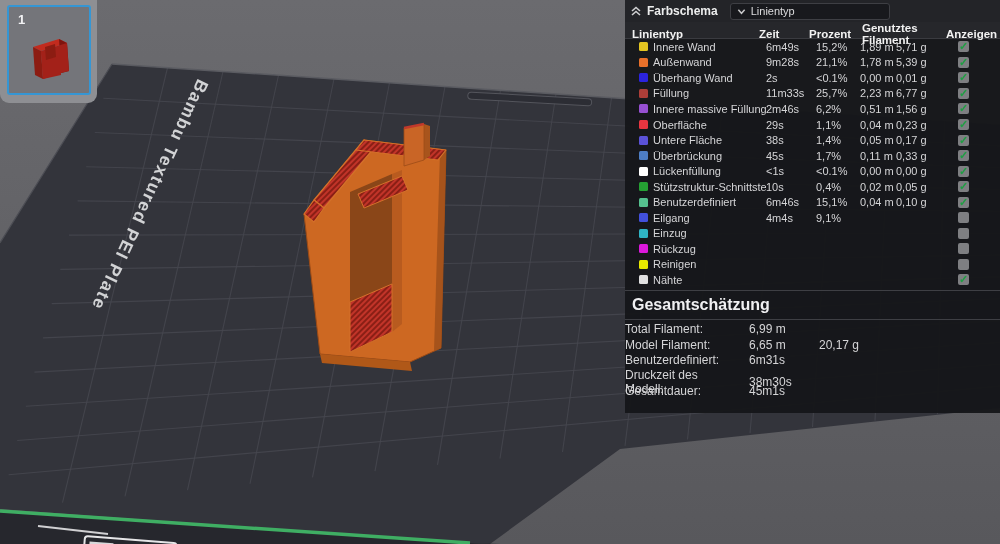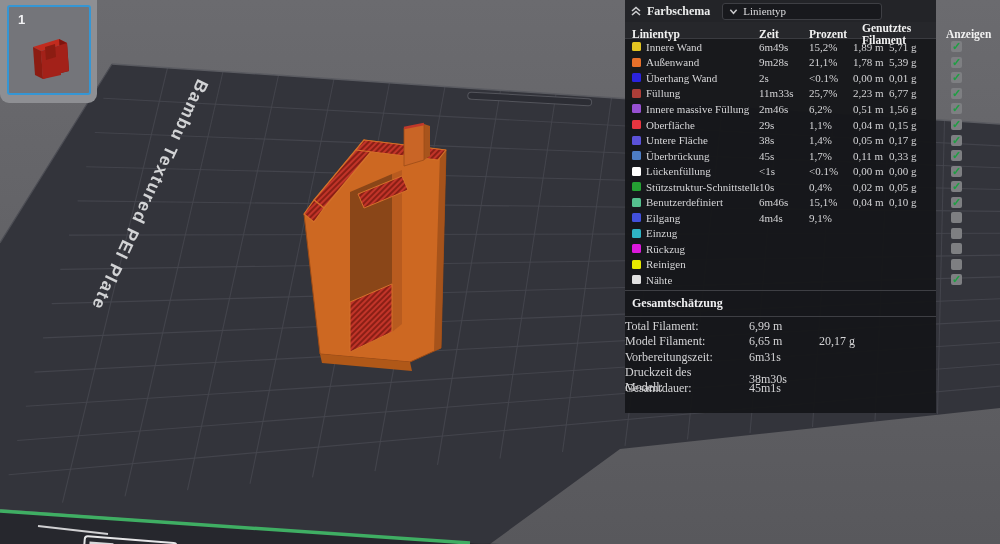--- a/index.html
+++ b/index.html
@@ -9,43 +9,43 @@
   
   #scene{position:absolute;left:0;top:0;}
   
   .thumb-panel{position:absolute;left:0;top:0;width:97px;height:103px;
      background:#8e8f93;border-radius:0 0 9px 9px;}
   .thumb{position:absolute;left:7px;top:5px;width:80px;height:86px;
      background:#74757a;border:2px solid #3596d4;border-radius:3px;}
   .thumb-num{position:absolute;left:9px;top:5px;color:#f2f2f4;font-size:13px;font-weight:700;}
   .thumb svg{position:absolute;left:10px;top:10px;}
   
-  .panel{position:absolute;left:625px;top:0;width:311px;height:413px;
-     background:rgba(22,23,26,.97);color:#d5d5d7;font-size:11px;font-family:Liberation Serif, serif;}
+  .panel{position:absolute;left:625px;top:0;width:375px;height:413px;
+     background:rgba(22,23,26,.97);color:#d5d5d7;font-size:11px;}
   .panel-head{height:22px;background:#232428;display:flex;align-items:center;}
   .collapse{width:22px;display:flex;justify-content:center;cursor:pointer;}
   .ptitle{font-weight:700;font-size:12px;color:#eceded;margin-right:12px;}
   .dd{display:flex;align-items:center;gap:5px;width:146px;height:15px;
      background:#18191d;border:1px solid #3e3f44;border-radius:3px;
      padding:0 6px;color:#dcdcde;font-size:11px;cursor:pointer;}
   .cols{height:16px;background:#26272b;display:grid;
      grid-template-columns:127px 50px 53px 84px 1fr;align-items:center;
      padding-left:7px;font-weight:700;font-size:11.5px;color:#f2f2f2;
      border-bottom:1px solid #3a3b40;}
   .lt-row{display:grid;grid-template-columns:14px 113px 50px 44px 36px 50px 1fr;
-     align-items:center;height:15.55px;padding-left:7px;}
+     align-items:center;height:15.55px;padding-left:14px;}
   .chip{width:9px;height:9px;border-radius:1.5px;display:inline-block;}
   .lbl{white-space:nowrap;overflow:hidden;}
   .cbwrap{display:flex;}
   .cb{width:11px;height:11px;background:#7e7f82;border-radius:2px;margin-left:12px;
      display:flex;align-items:center;justify-content:center;cursor:pointer;}
   .tick{color:#1f9e43;font-size:11px;font-weight:700;line-height:1;}
   .tick::before{content:"✓";}
   .sep{height:1px;background:#3e3f44;margin:2px 0;}
-  .sum-title{font-weight:700;font-size:12px;color:#f0f0f2;padding:3px 10px 3px 7px;}
+  .sum-title{font-weight:700;font-size:16px;color:#f0f0f2;padding:3px 10px 3px 7px;}
   .sum-row{display:grid;grid-template-columns:96px 42px auto;align-items:center;
      height:15.4px;padding-left:0;font-size:12px;gap:28px;}
 </style>
 </head>
 <body>
 
 <div class="stage">
 
   <div id="scene">
     <svg width="1000" height="544" viewBox="0 0 1000 544">
@@ -245,21 +245,21 @@
               <span class="tick"></span>
             </span>
           </span>
         </div>
         <div class="lt-row">
           <span class="chip" style="background: rgb(232, 53, 64);"></span>
           <span class="lbl">Oberfläche</span>
           <span>29s</span>
           <span>1,1%</span>
           <span>0,04 m</span>
-          <span>0,15 g</span>
+          <span>0,23 g</span>
           <span class="cbwrap">
             <span class="cb">
               <span class="tick"></span>
             </span>
           </span>
         </div>
         <div class="lt-row">
           <span class="chip" style="background: rgb(91, 82, 216);"></span>
           <span class="lbl">Untere Fläche</span>
           <span>38s</span>
@@ -398,21 +398,21 @@
         <div class="sum-row">
           <span>Total Filament:</span>
           <span>6,99 m</span>
         </div>
         <div class="sum-row">
           <span>Model Filament:</span>
           <span>6,65 m</span>
           <span>20,17 g</span>
         </div>
         <div class="sum-row">
-          <span>Vorbereitungszeit:</span>
+          <span>Benutzerdefiniert:</span>
           <span>6m31s</span>
           <span></span>
         </div>
         <div class="sum-row">
           <span>Druckzeit des Modell:</span>
           <span>38m30s</span>
           <span></span>
         </div>
         <div class="sum-row">
           <span>Gesamtdauer:</span>

